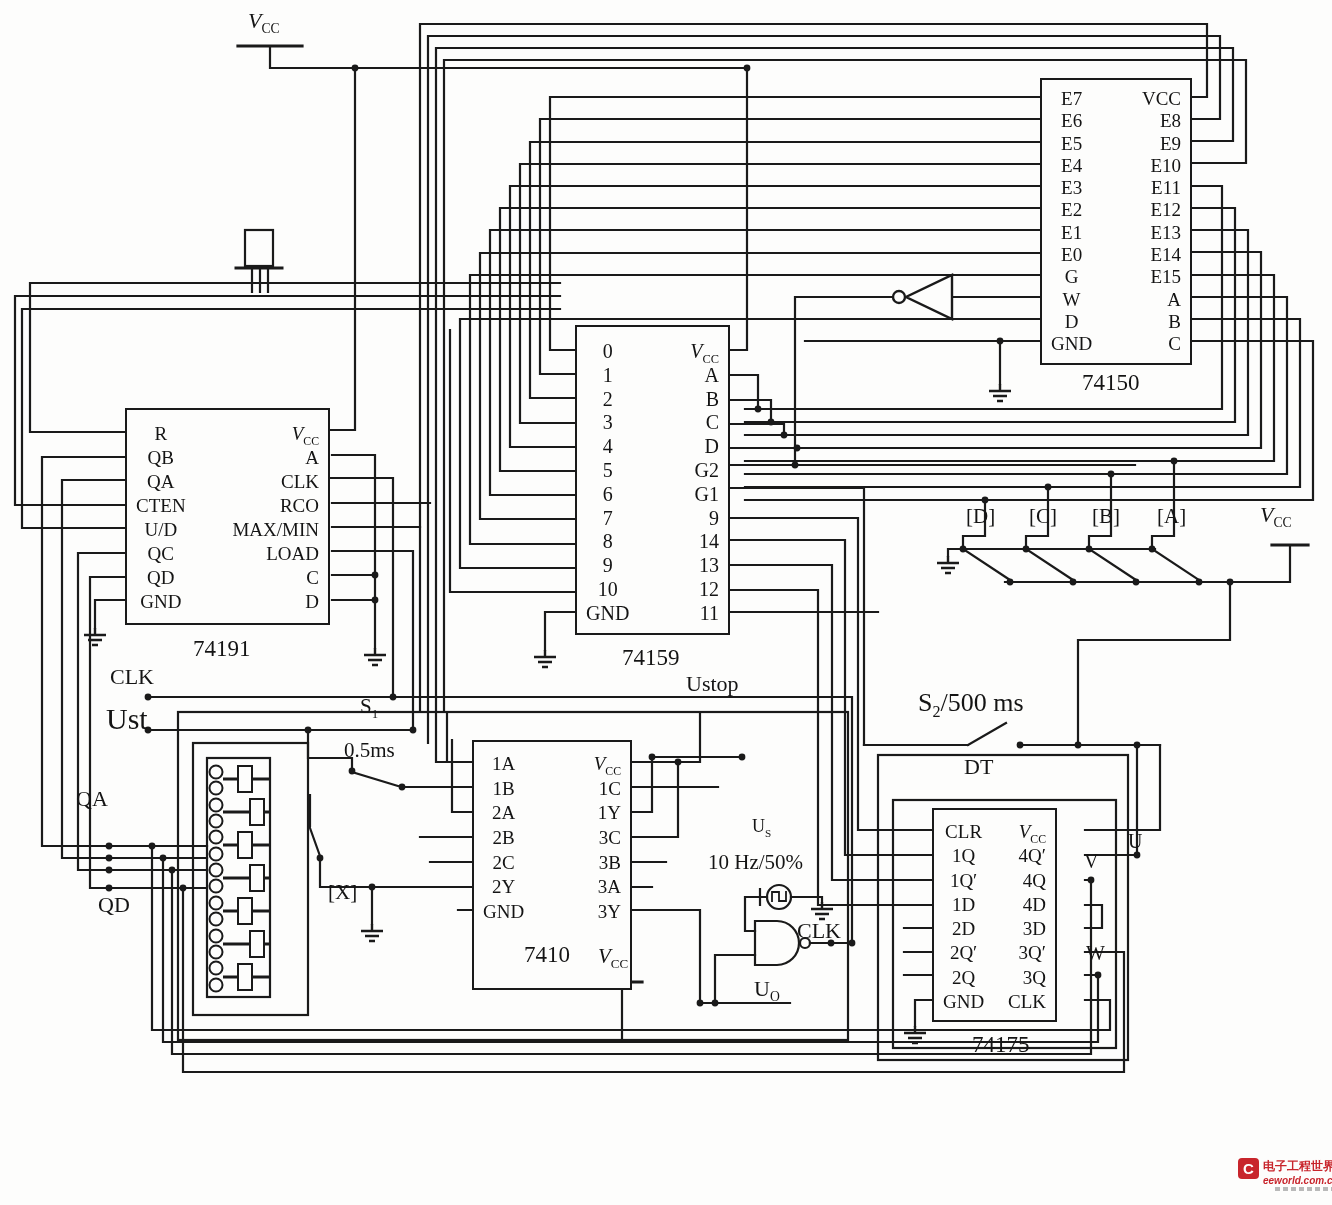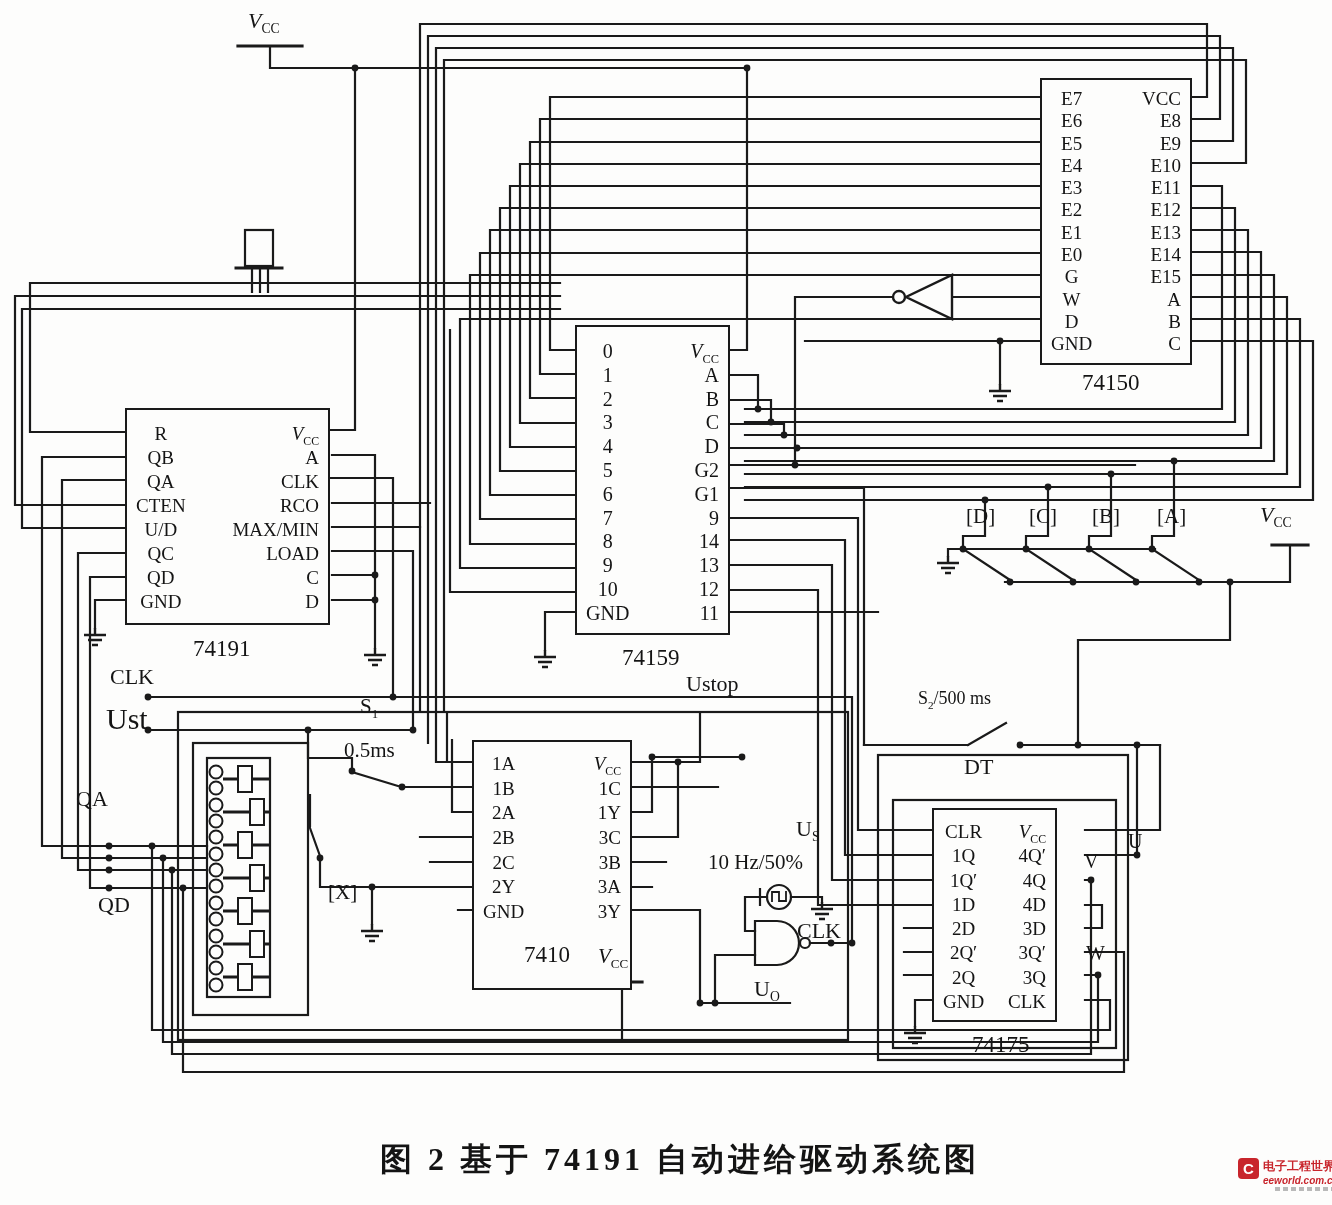--- a/index.html
+++ b/index.html
@@ -379,37 +379,36 @@
 
 <span class="lbl" style="left:248px;top:8px;font-size:22px"><i>V</i><sub>CC</sub></span>
 <span class="lbl" style="left:110px;top:664px;font-size:22px">CLK</span>
 <span class="lbl" style="left:106px;top:702px;font-size:30px">Ust</span>
 <span class="lbl" style="left:76px;top:786px;font-size:22px">QA</span>
 <span class="lbl" style="left:98px;top:892px;font-size:22px">QD</span>
 <span class="lbl" style="left:360px;top:694px"><span>S</span><sub>1</sub></span>
 <span class="lbl" style="left:344px;top:738px">0.5ms</span>
 <span class="lbl" style="left:328px;top:880px">[X]</span>
 <span class="lbl" style="left:686px;top:671px;font-size:22px">Ustop</span>
-<span class="lbl" style="left:796px;top:816px;font-size:22px"><span>U</span><sub>S</sub></span>
+<span class="lbl" style="left:752px;top:816px;font-size:18px"><span>U</span><sub>S</sub></span>
 <span class="lbl" style="left:708px;top:850px">10 Hz/50%</span>
 <span class="lbl" style="left:797px;top:918px;font-size:22px">CLK</span>
 <span class="lbl" style="left:754px;top:976px;font-size:22px"><span>U</span><sub>O</sub></span>
 <span class="lbl" style="left:598px;top:944px"><i>V</i><sub>CC</sub></span>
-<span class="lbl" style="left:918px;top:688px;font-size:18px"><span>S</span><sub>2</sub><span>/500 ms</span></span>
+<span class="lbl" style="left:918px;top:688px;font-size:26px"><span>S</span><sub>2</sub><span>/500 ms</span></span>
 <span class="lbl" style="left:964px;top:754px;font-size:22px">DT</span>
 <span class="lbl" style="left:966px;top:504px">[D]</span>
 <span class="lbl" style="left:1029px;top:504px">[C]</span>
 <span class="lbl" style="left:1092px;top:504px">[B]</span>
 <span class="lbl" style="left:1157px;top:504px">[A]</span>
 <span class="lbl" style="left:1260px;top:502px;font-size:22px"><i>V</i><sub>CC</sub></span>
 <span class="lbl" style="left:1084px;top:850px;font-size:20px">V</span>
 <span class="lbl" style="left:1128px;top:830px;font-size:20px">U</span>
 <span class="lbl" style="left:1086px;top:942px;font-size:20px">W</span>
 
-<div id="caption">图 2  基于 74191 自动进给驱动系统图</div>
 
 <div id="watermark">
   <div id="wm-logo">C</div>
   <div id="wm-text">
     <span id="wm-line1">电子工程世界</span>
     <span id="wm-line2">eeworld.com.cn</span>
     <span id="wm-line3"></span>
   </div>
 </div>
 

